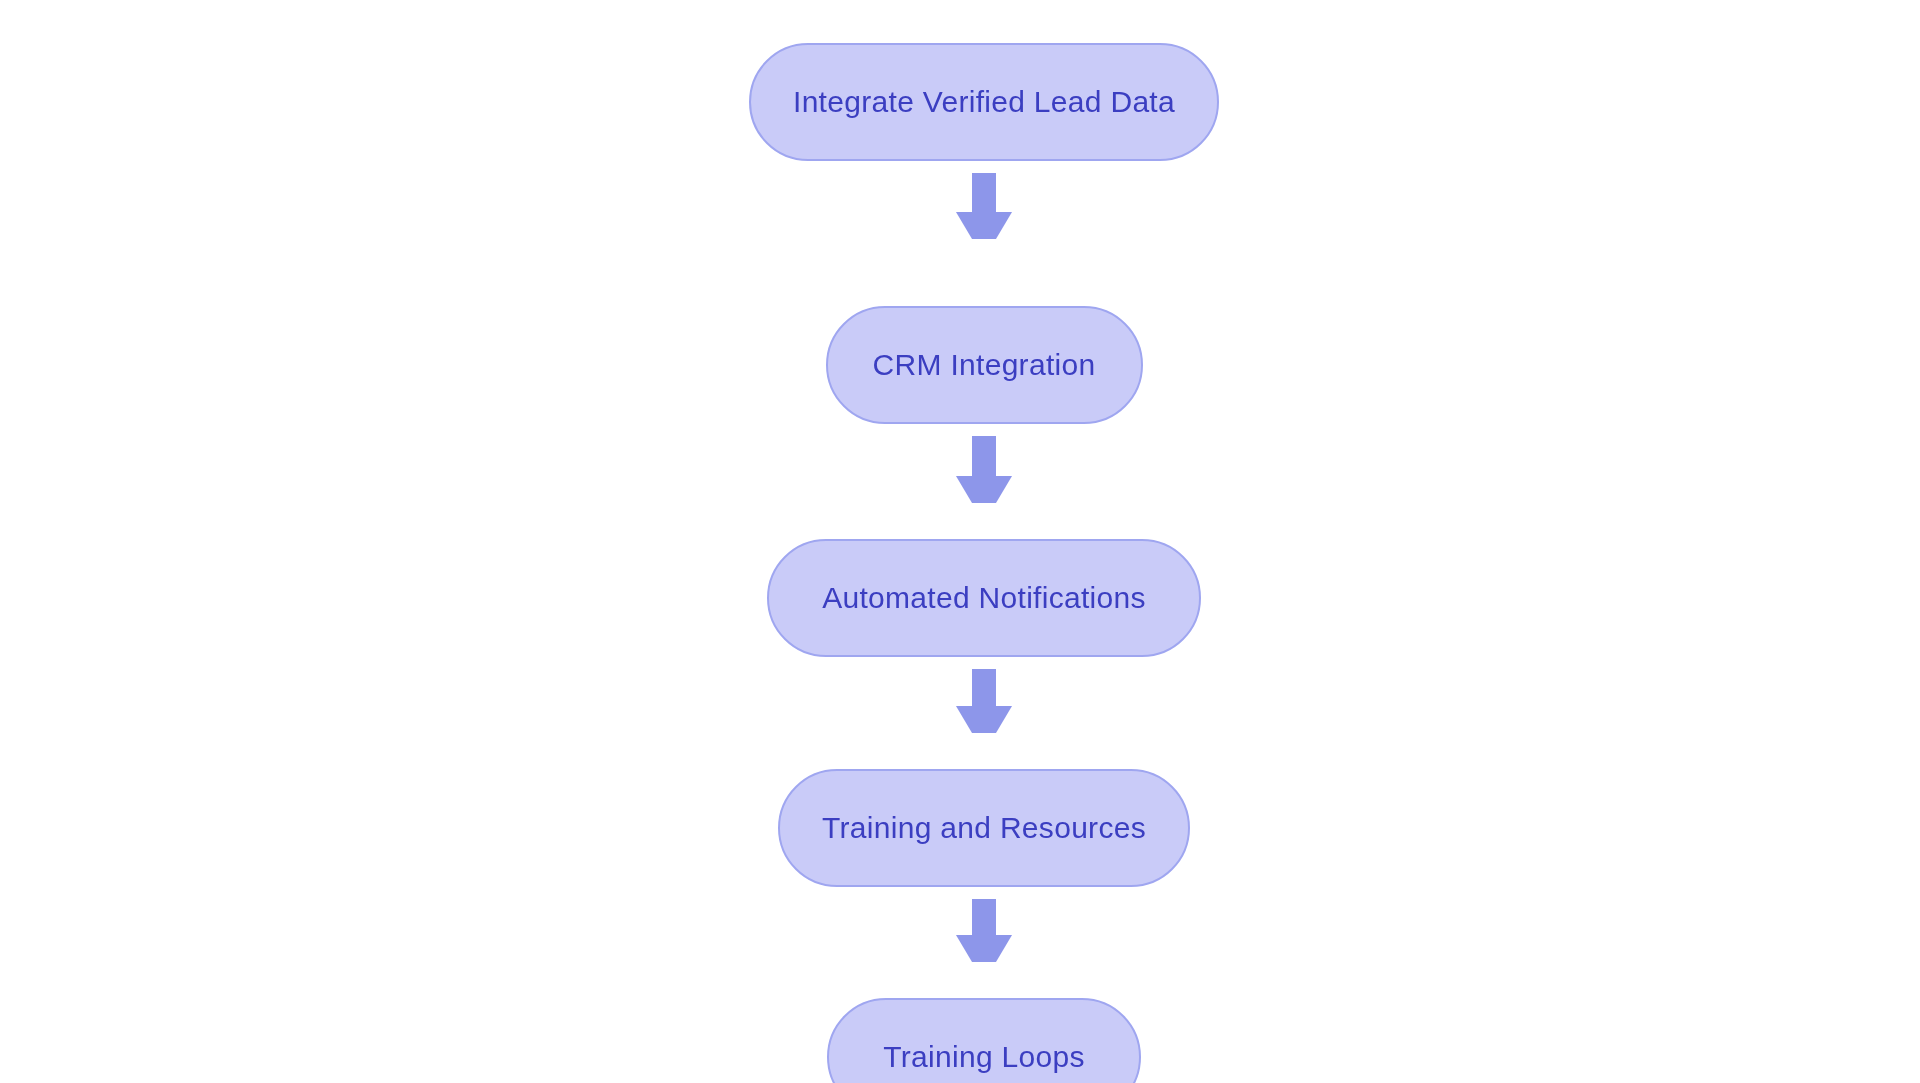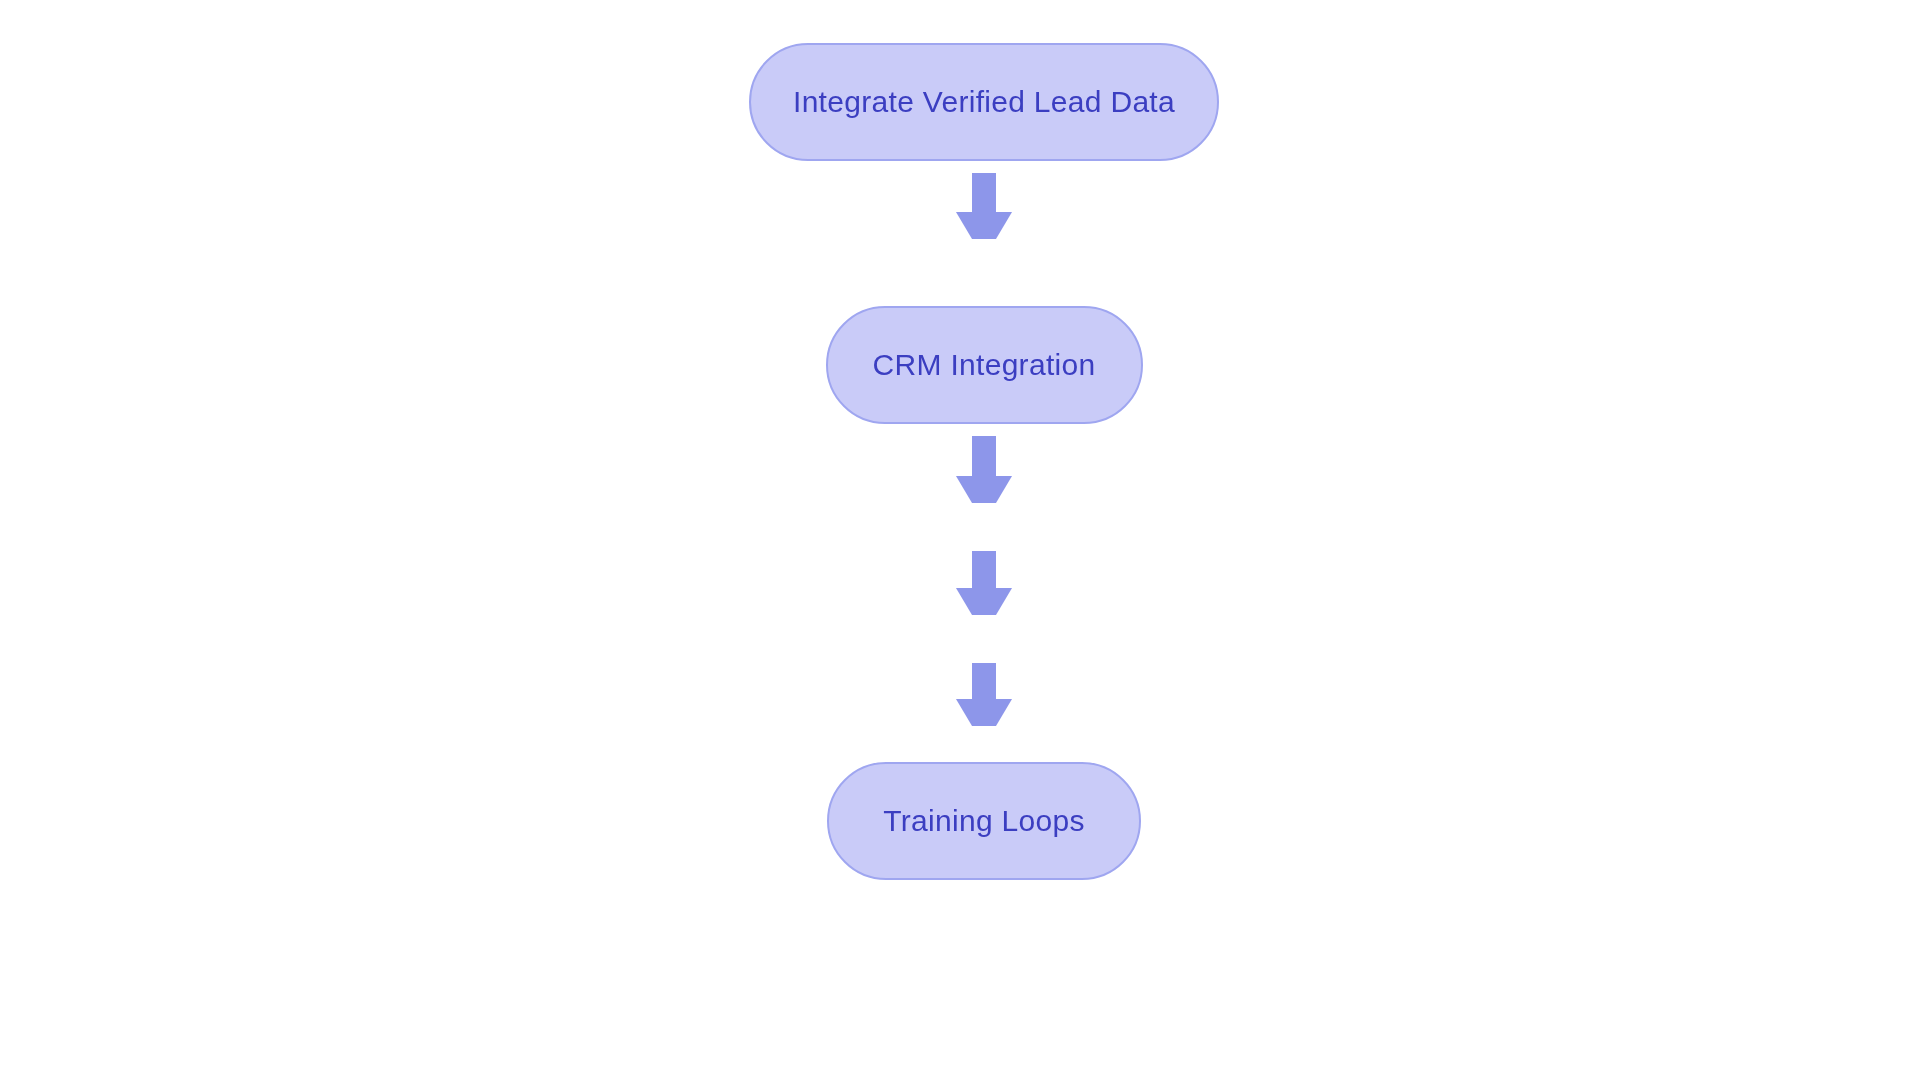--- a/index.html
+++ b/index.html
@@ -85,26 +85,32 @@
 
   <div class="node n2">
     <span>CRM Integration</span>
   </div>
 
   <div class="connector c2">
     <div class="line"></div>
     <div class="head"></div>
   </div>
 
+  <div class="node n3">
+    <span>Automated Notifications</span>
+  </div>
 
   <div class="connector c3">
     <div class="line"></div>
     <div class="head"></div>
   </div>
 
+  <div class="node n4">
+    <span>Training and Resources</span>
+  </div>
 
   <div class="connector c4">
     <div class="line"></div>
     <div class="head"></div>
   </div>
 
   <div class="node n5">
     <span>Training Loops</span>
   </div>
 

